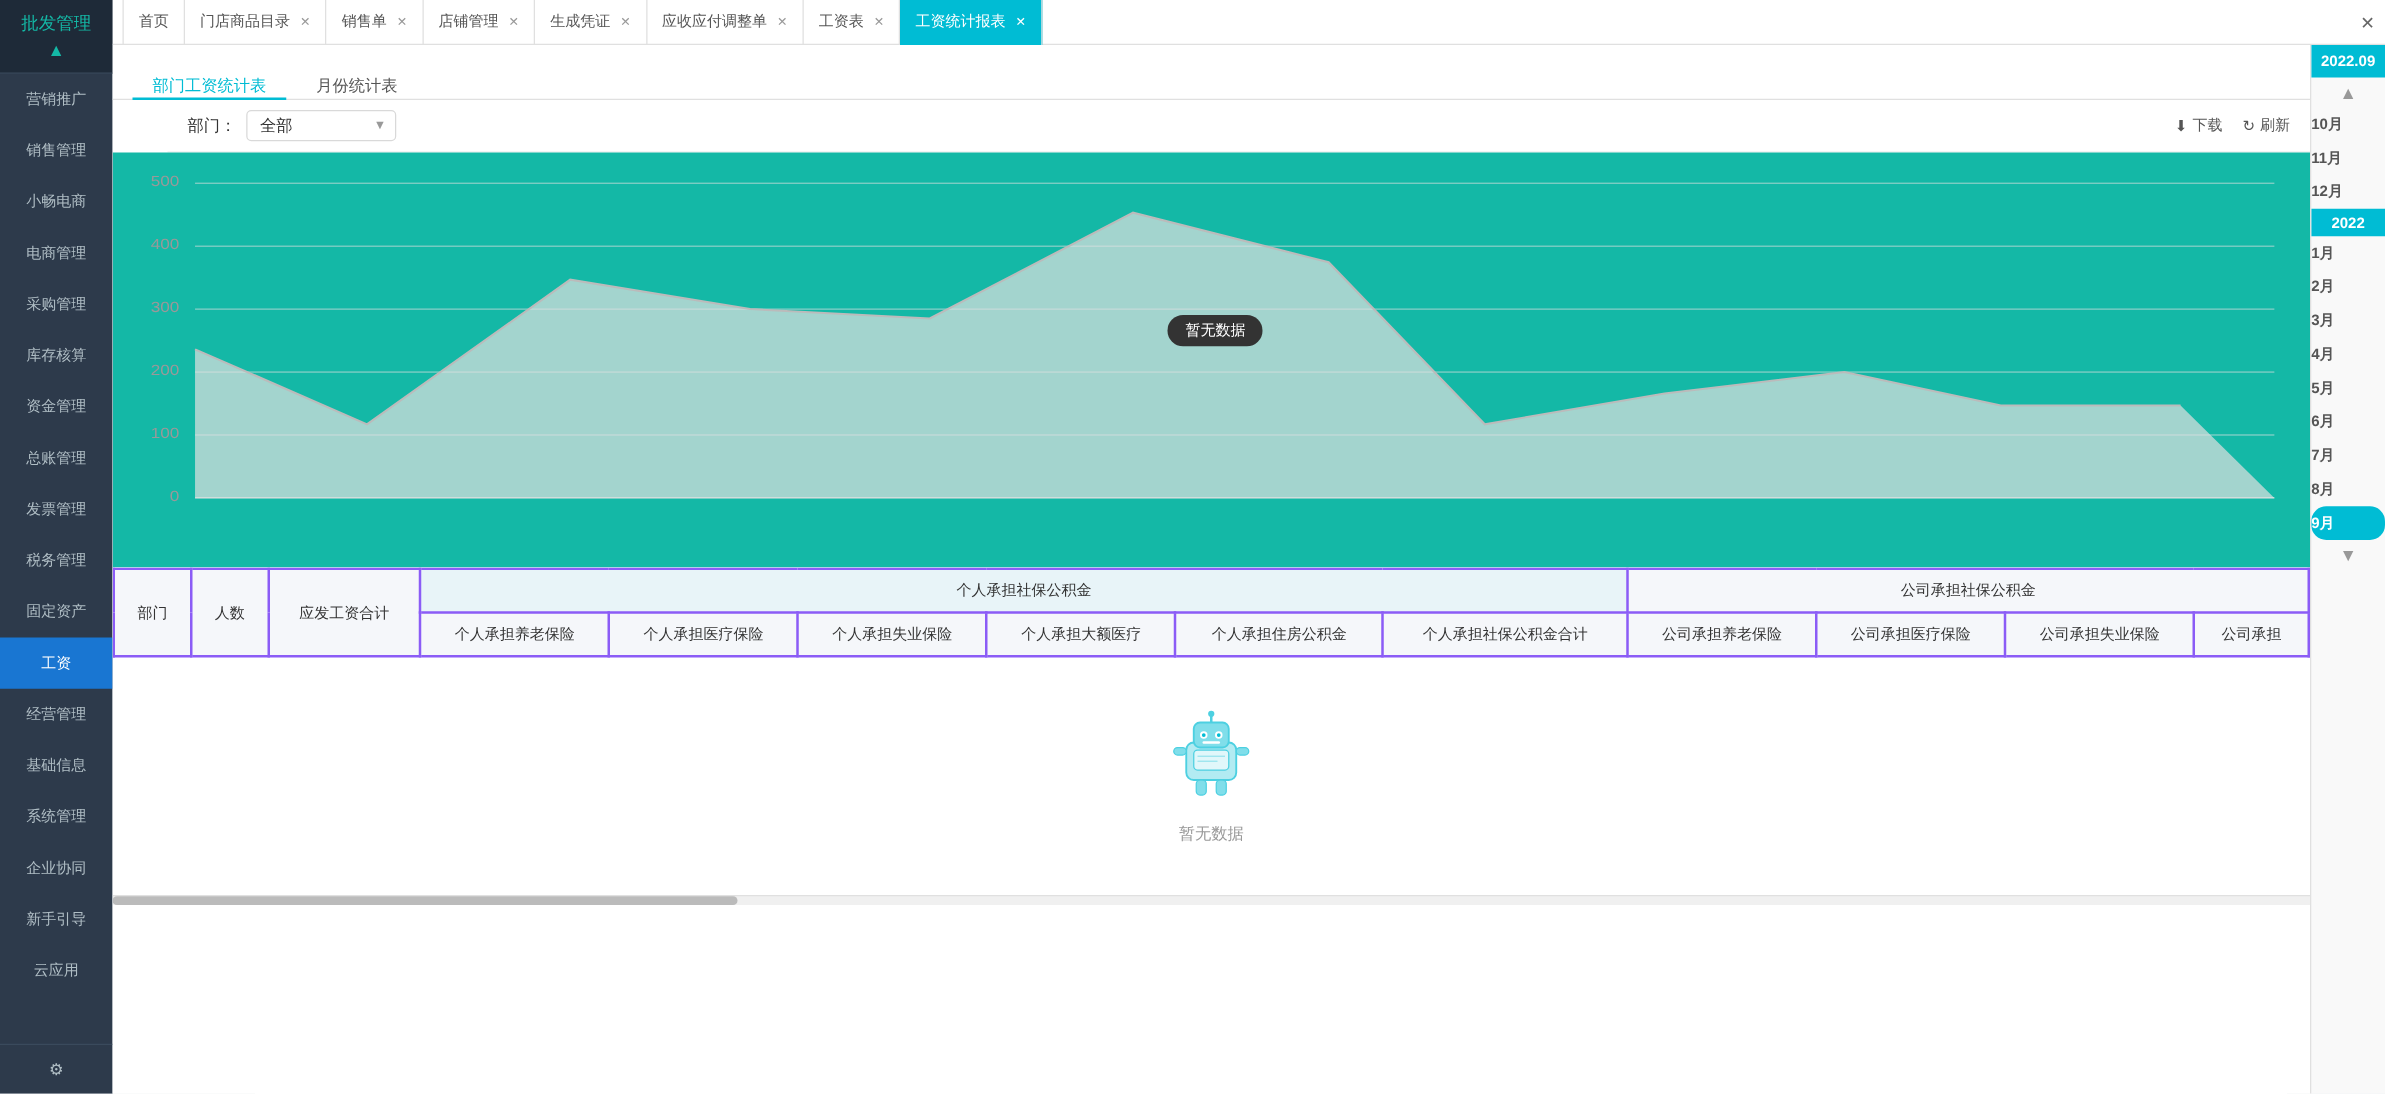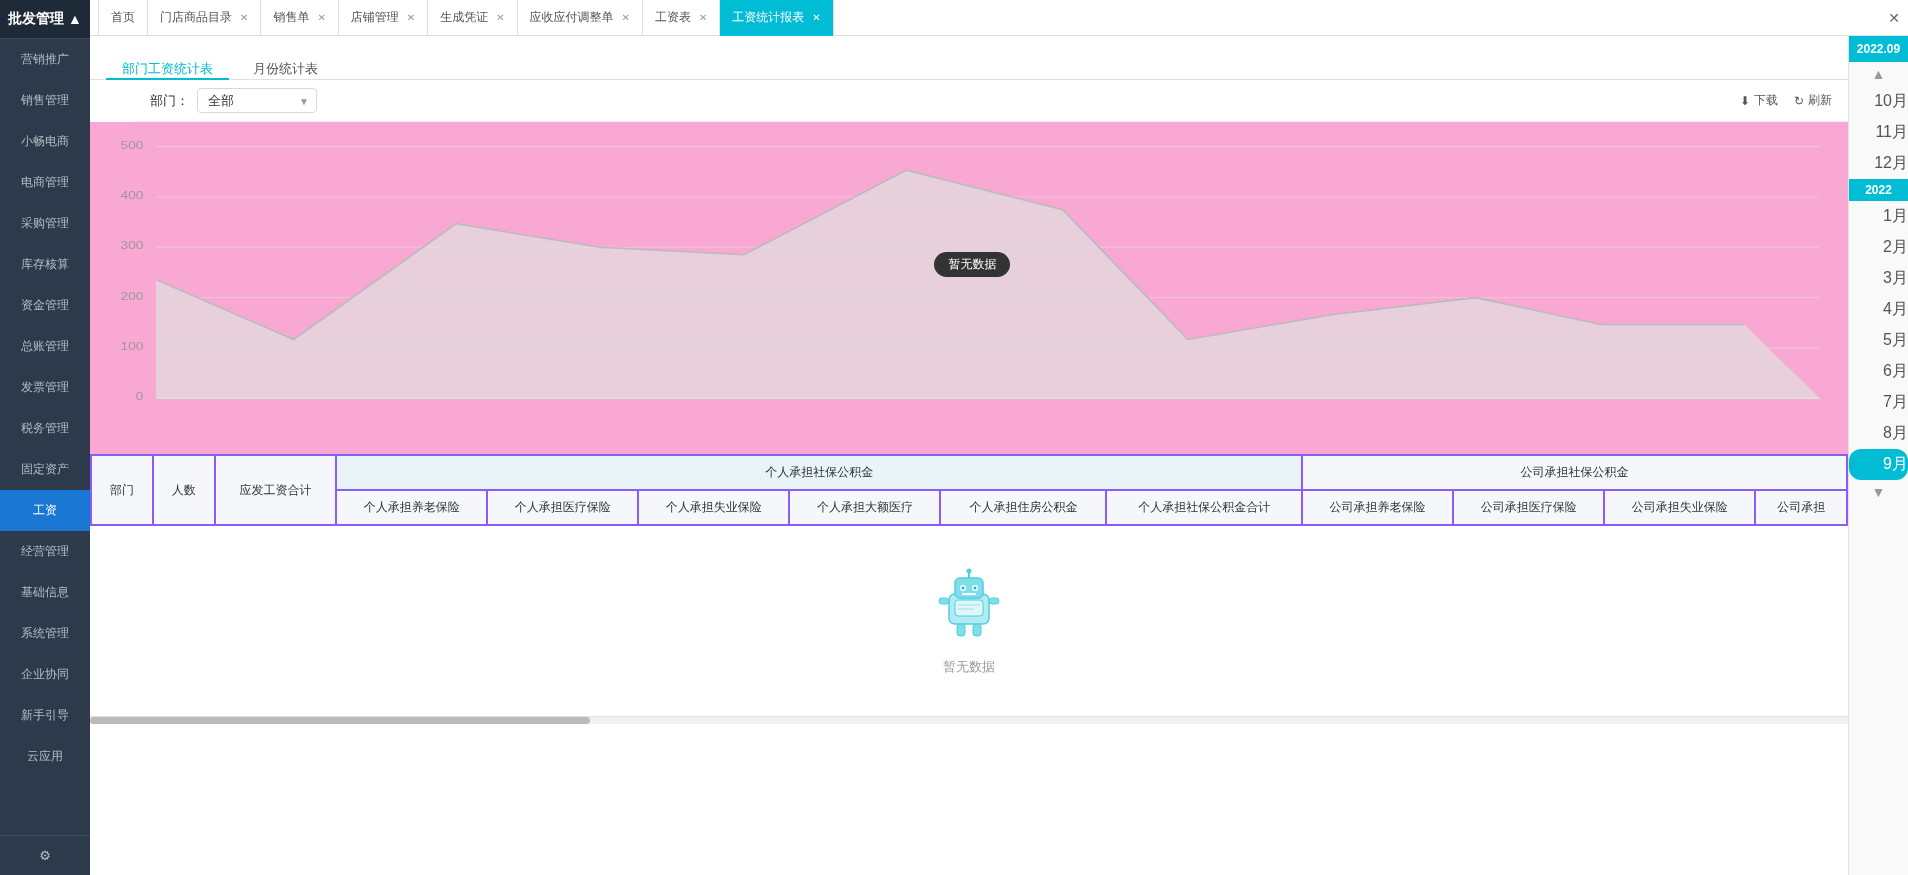--- a/index.html
+++ b/index.html
@@ -13,29 +13,30 @@
       flex-direction: column;
       align-items: center;
       height: 100%;
       flex-shrink: 0;
     }
     .sidebar-logo {
       width: 100%;
       background: #1e2a38;
       padding: 10px 0;
       text-align: center;
-      color: #ffffff;
+      color: #14b8a6;
       font-size: 14px;
-      font-weight: bold;
+      font-weight: normal;
       border-bottom: 1px solid #3a4a5c;
       display: flex;
       align-items: center;
       justify-content: center;
       gap: 4px;
       cursor: pointer;
+      flex-direction: column;
     }
     .sidebar-item {
       width: 100%;
       padding: 12px 0;
       text-align: center;
       color: #b0bec5;
       font-size: 12px;
       cursor: pointer;
       transition: background 0.2s;
     }
@@ -181,21 +182,21 @@
       transform: translateY(-50%);
       font-size: 10px;
       color: #999;
       pointer-events: none;
     }
 
     
     .chart-area {
       padding: 16px;
       flex-shrink: 0;
-      background: #f9a8d4;
+      background: #14b8a6;
       text-align: center;
     }
 
     
     .chart-container {
       position: relative;
       height: 300px;
       width: 100%;
     }
 
@@ -278,24 +279,25 @@
       display: flex;
       justify-content: center;
       padding: 4px 0;
       cursor: pointer;
       color: #999;
       font-size: 14px;
     }
     .calendar-month {
       width: 100%;
       padding: 5px 0;
-      text-align: right;
+      text-align: left;
       cursor: pointer;
       color: #555;
-      font-size: 16px;
+      font-size: 12px;
+      font-weight: bold;
     }
     .calendar-month.active { background: #00bcd4; color: #fff; border-radius: 12px; }
     .calendar-year {
       width: 100%;
       background: #00bcd4;
       color: #fff;
       text-align: center;
       padding: 4px 0;
       font-weight: bold;
       font-size: 12px;

